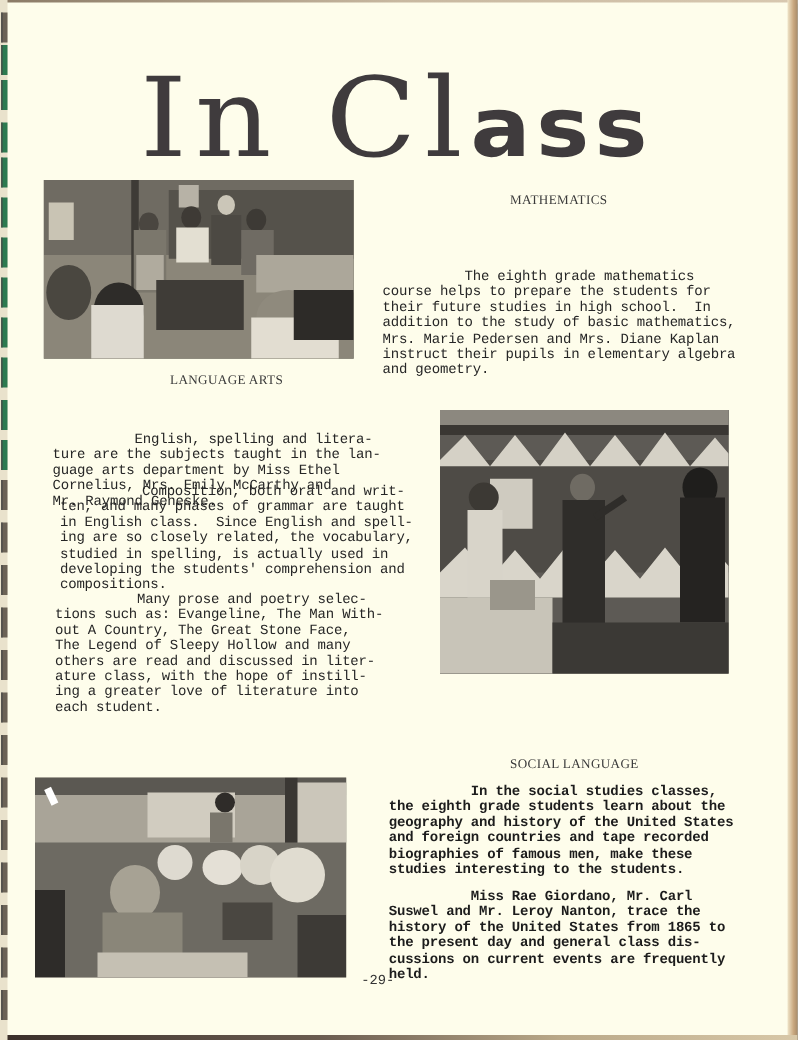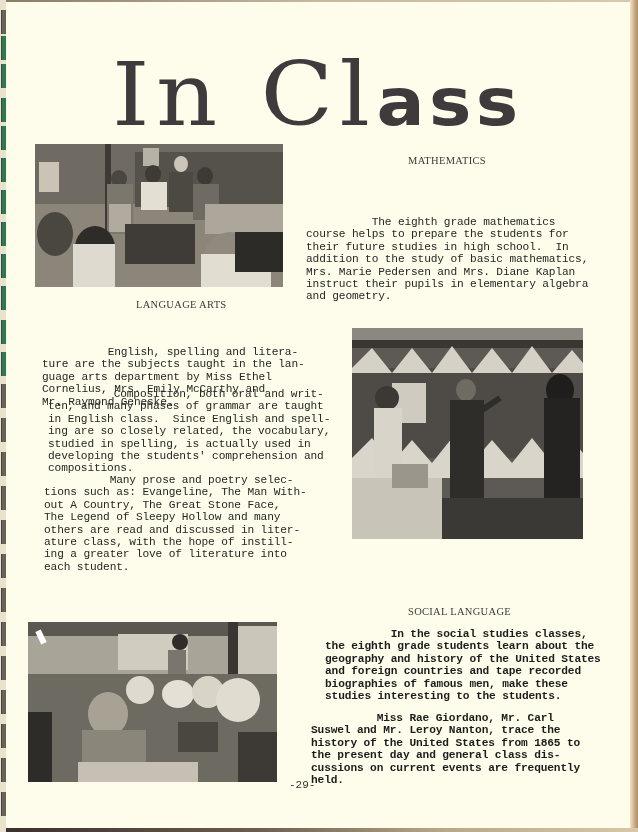--- a/index.html
+++ b/index.html
@@ -177,21 +177,21 @@
     <line x1="124" y1="86" x2="148" y2="70" stroke="#2f2d2a" stroke-width="6"></line>
     <ellipse cx="208" cy="62" rx="14" ry="16" fill="#1f1e1c"></ellipse>
     <rect x="192" y="70" width="36" height="100" fill="#252321"></rect>
     <rect x="0" y="150" width="90" height="61" fill="#c8c4b8"></rect>
     <rect x="40" y="136" width="36" height="24" fill="#9a968b"></rect>
     <rect x="90" y="170" width="141" height="41" fill="#3b3935"></rect>
   </svg>
 </div>
 
 <div class="heading" style="left:408px; top:606px;">SOCIAL LANGUAGE</div>
-<div class="para bold" style="left:325px; top:628px;">          In the social studies classes,
+<div class="para bold" style="left:311px; top:628px;">          In the social studies classes,
 the eighth grade students learn about the
 geography and history of the United States
 and foreign countries and tape recorded
 biographies of famous men, make these
 studies interesting to the students.</div>
 <div class="para bold" style="left:311px; top:712px;font-family:Liberation Mono, monospace;">          Miss Rae Giordano, Mr. Carl
 Suswel and Mr. Leroy Nanton, trace the
 history of the United States from 1865 to
 the present day and general class dis-
 cussions on current events are frequently

